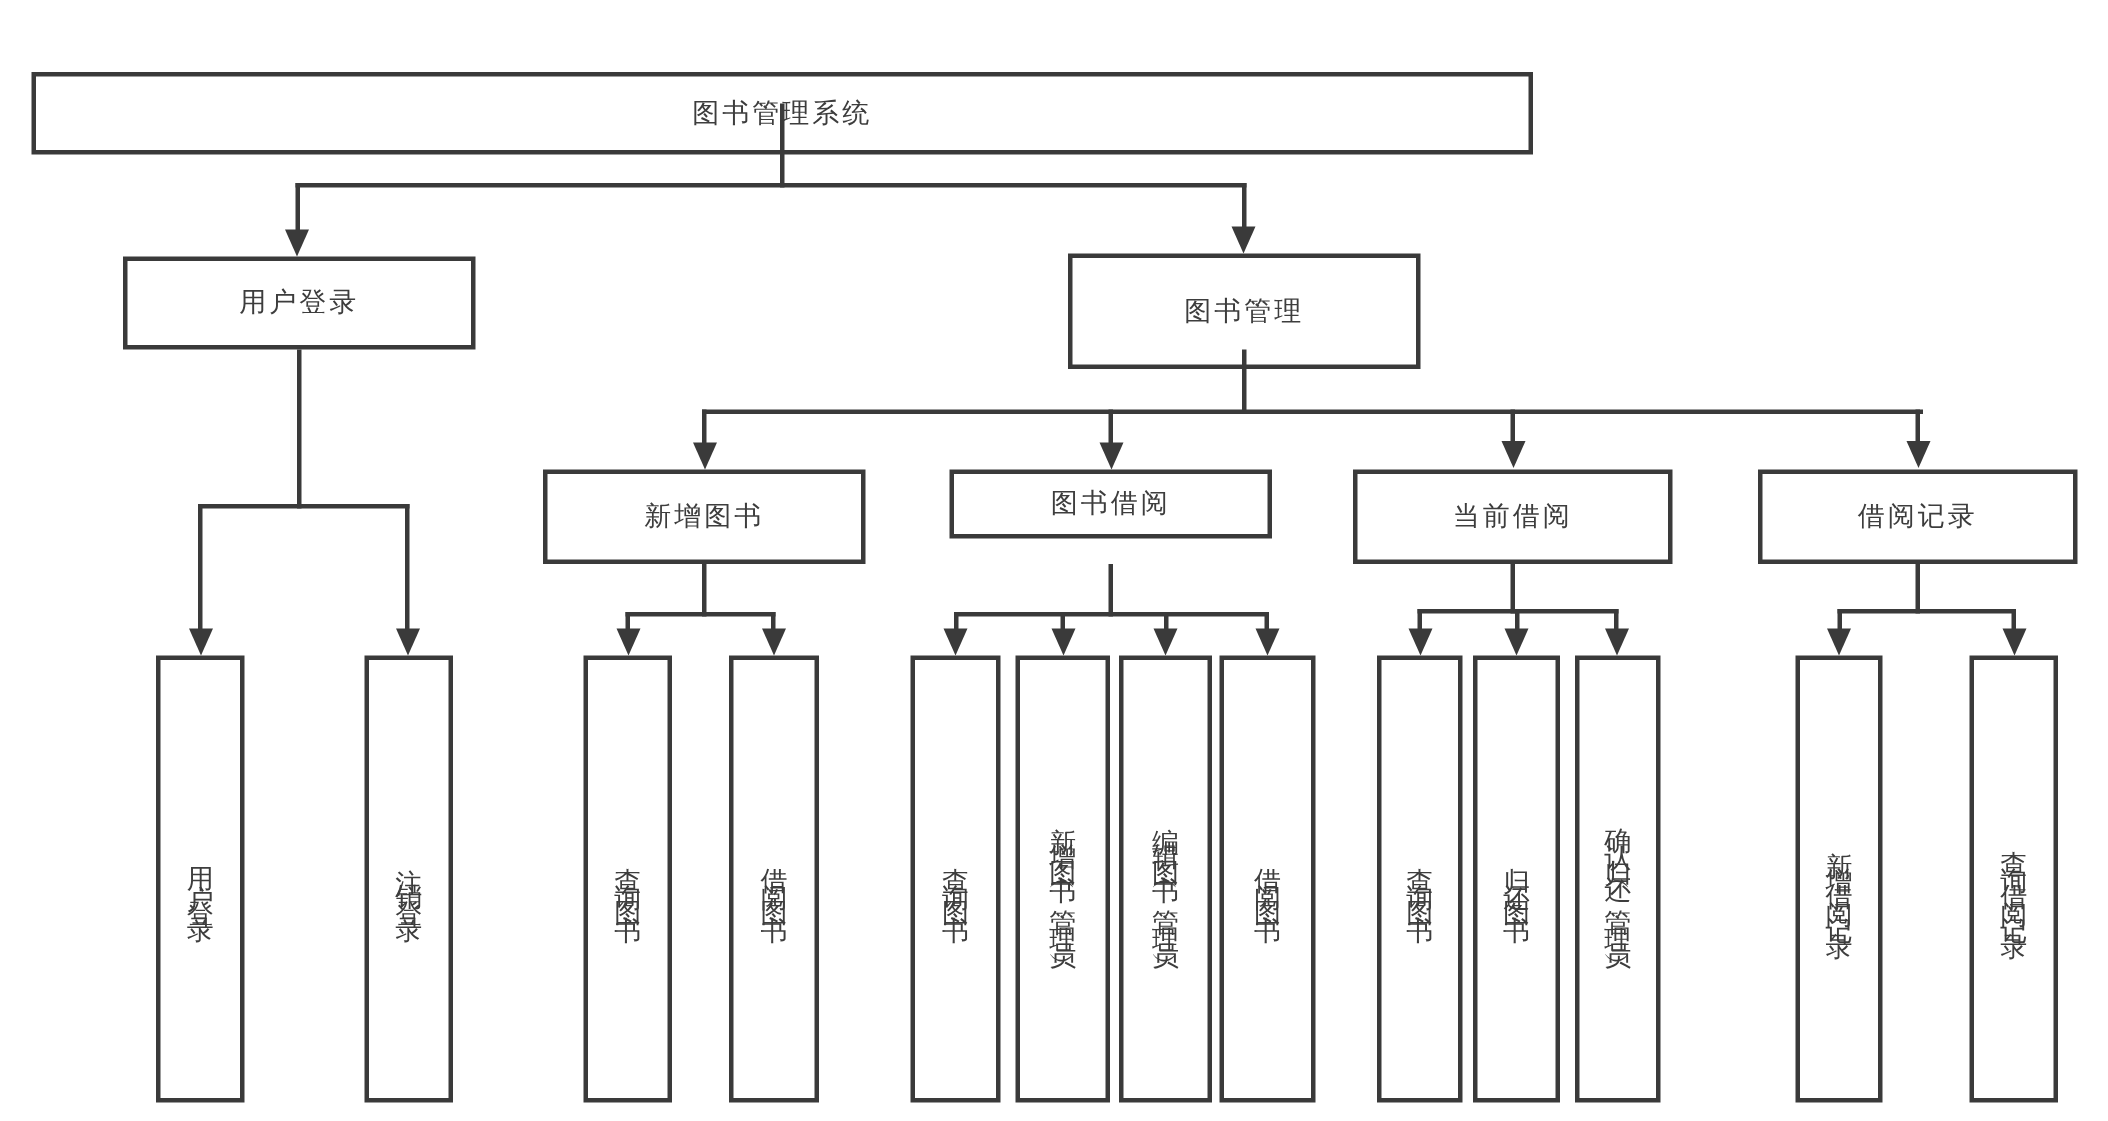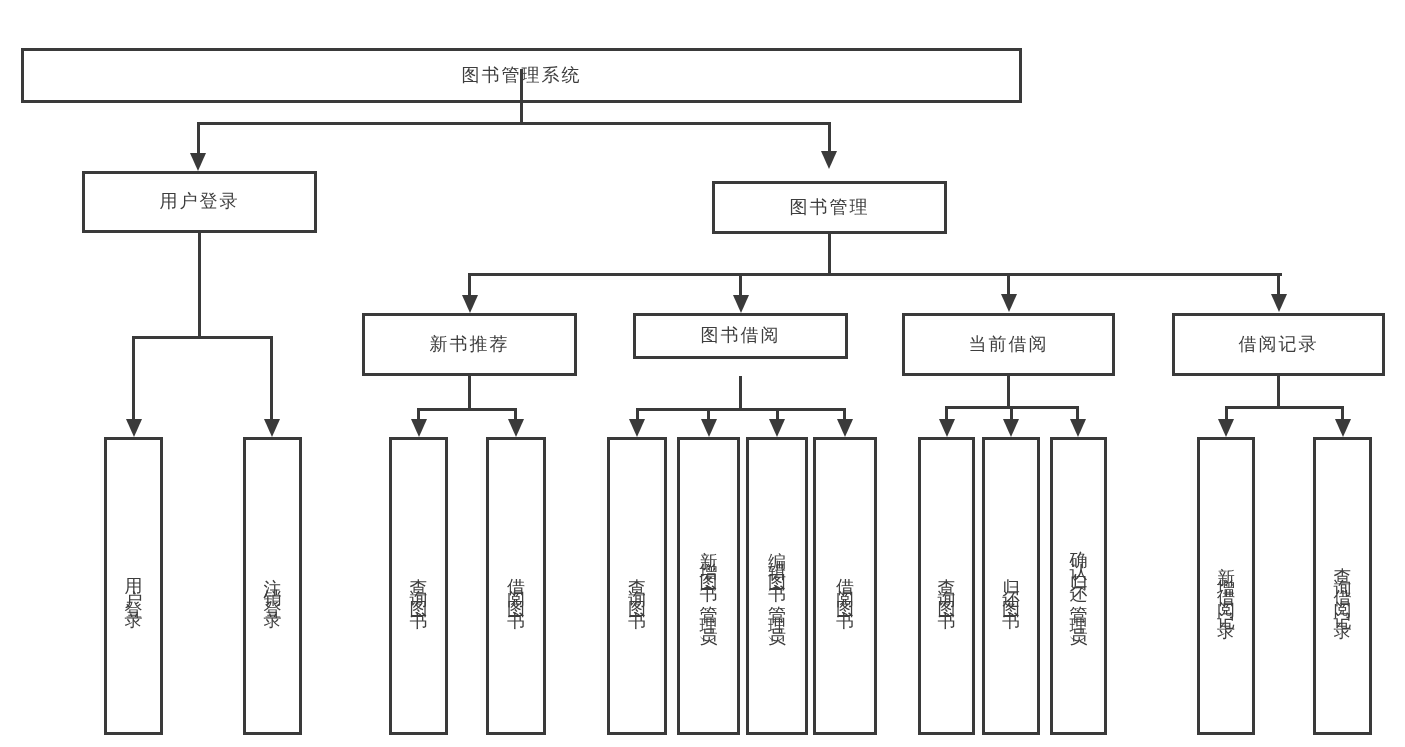--- a/index.html
+++ b/index.html
@@ -39,26 +39,26 @@
 
 <div class="canvas">
 
   <div class="bx" style="left:21px;top:14px;width:1001px;height:55px;margin-top:34px;">
     <span>图书管理系统</span>
   </div>
 
   <div class="bx" style="left:82px;top:171px;width:235px;height:62px;">
     <span>用户登录</span>
   </div>
-  <div class="bx" style="left:712px;top:169px;width:235px;height:53px;margin-top:12px;">
+  <div class="bx" style="left:712px;top:169px;width:235px;height:77px;">
     <span>图书管理</span>
   </div>
 
   <div class="bx" style="left:362px;top:313px;width:215px;height:63px;">
-    <span>新书推荐</span>
+    <span>新增图书</span>
   </div>
   <div class="bx" style="left:633px;top:313px;width:215px;height:46px;">
     <span>图书借阅</span>
   </div>
   <div class="bx" style="left:1172px;top:313px;width:213px;height:63px;">
     <span>借阅记录</span>
   </div>
   <div class="bx" style="left:902px;top:313px;width:213px;height:63px;">
     <span>当前借阅</span>
   </div>

